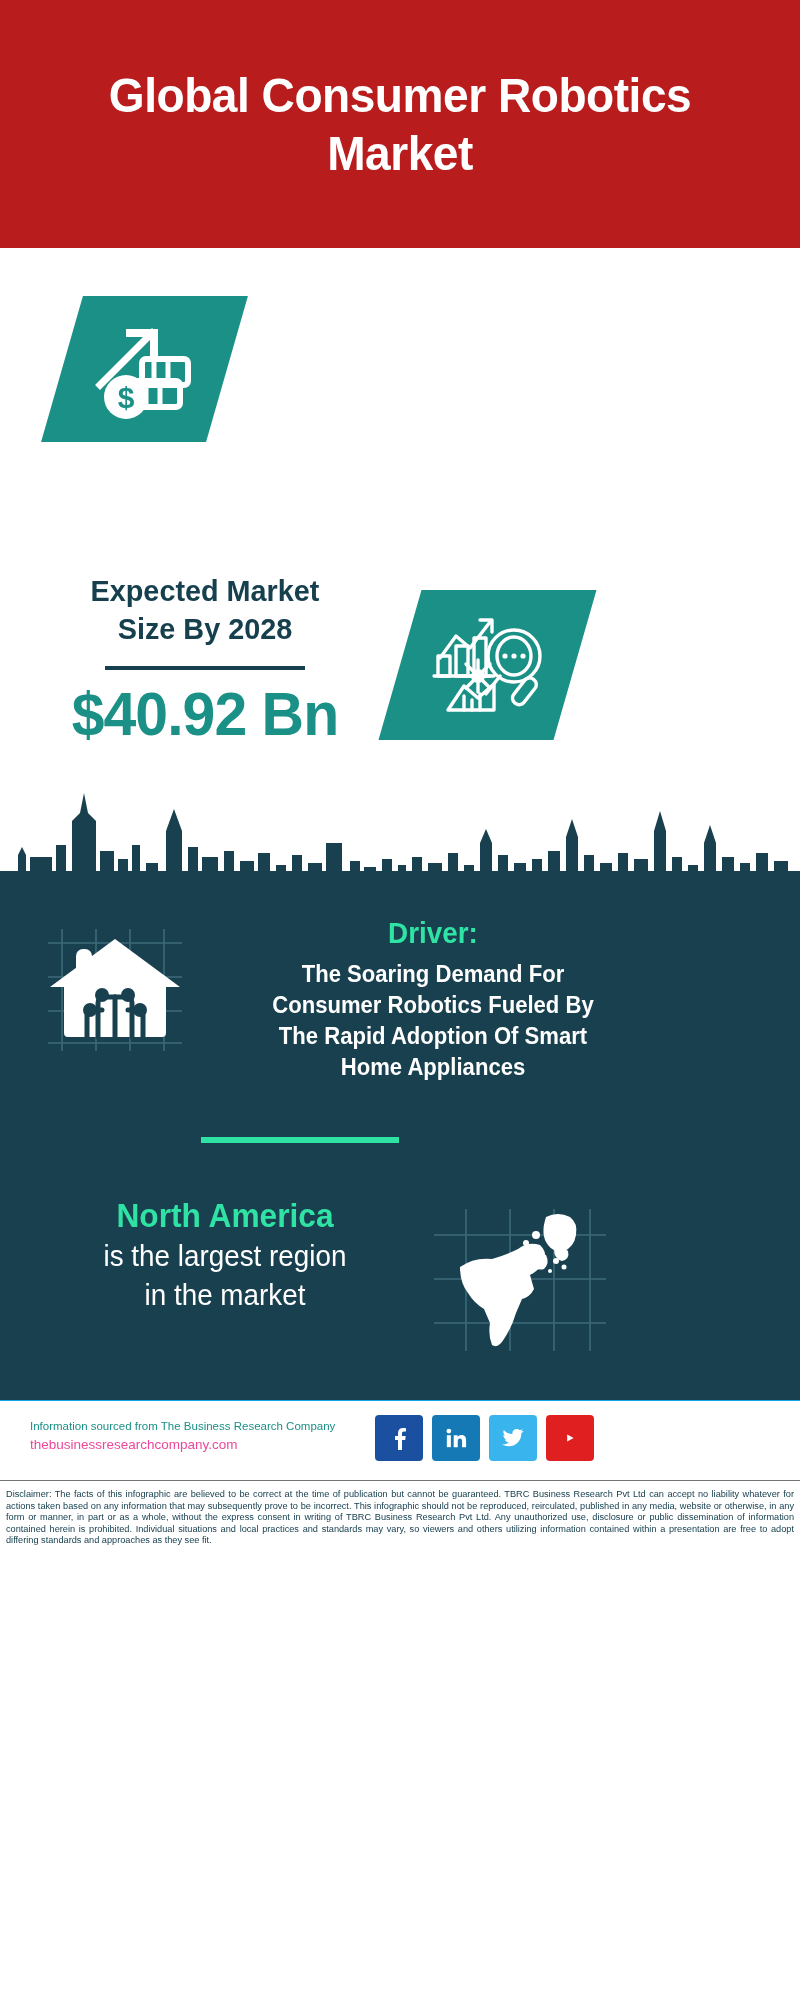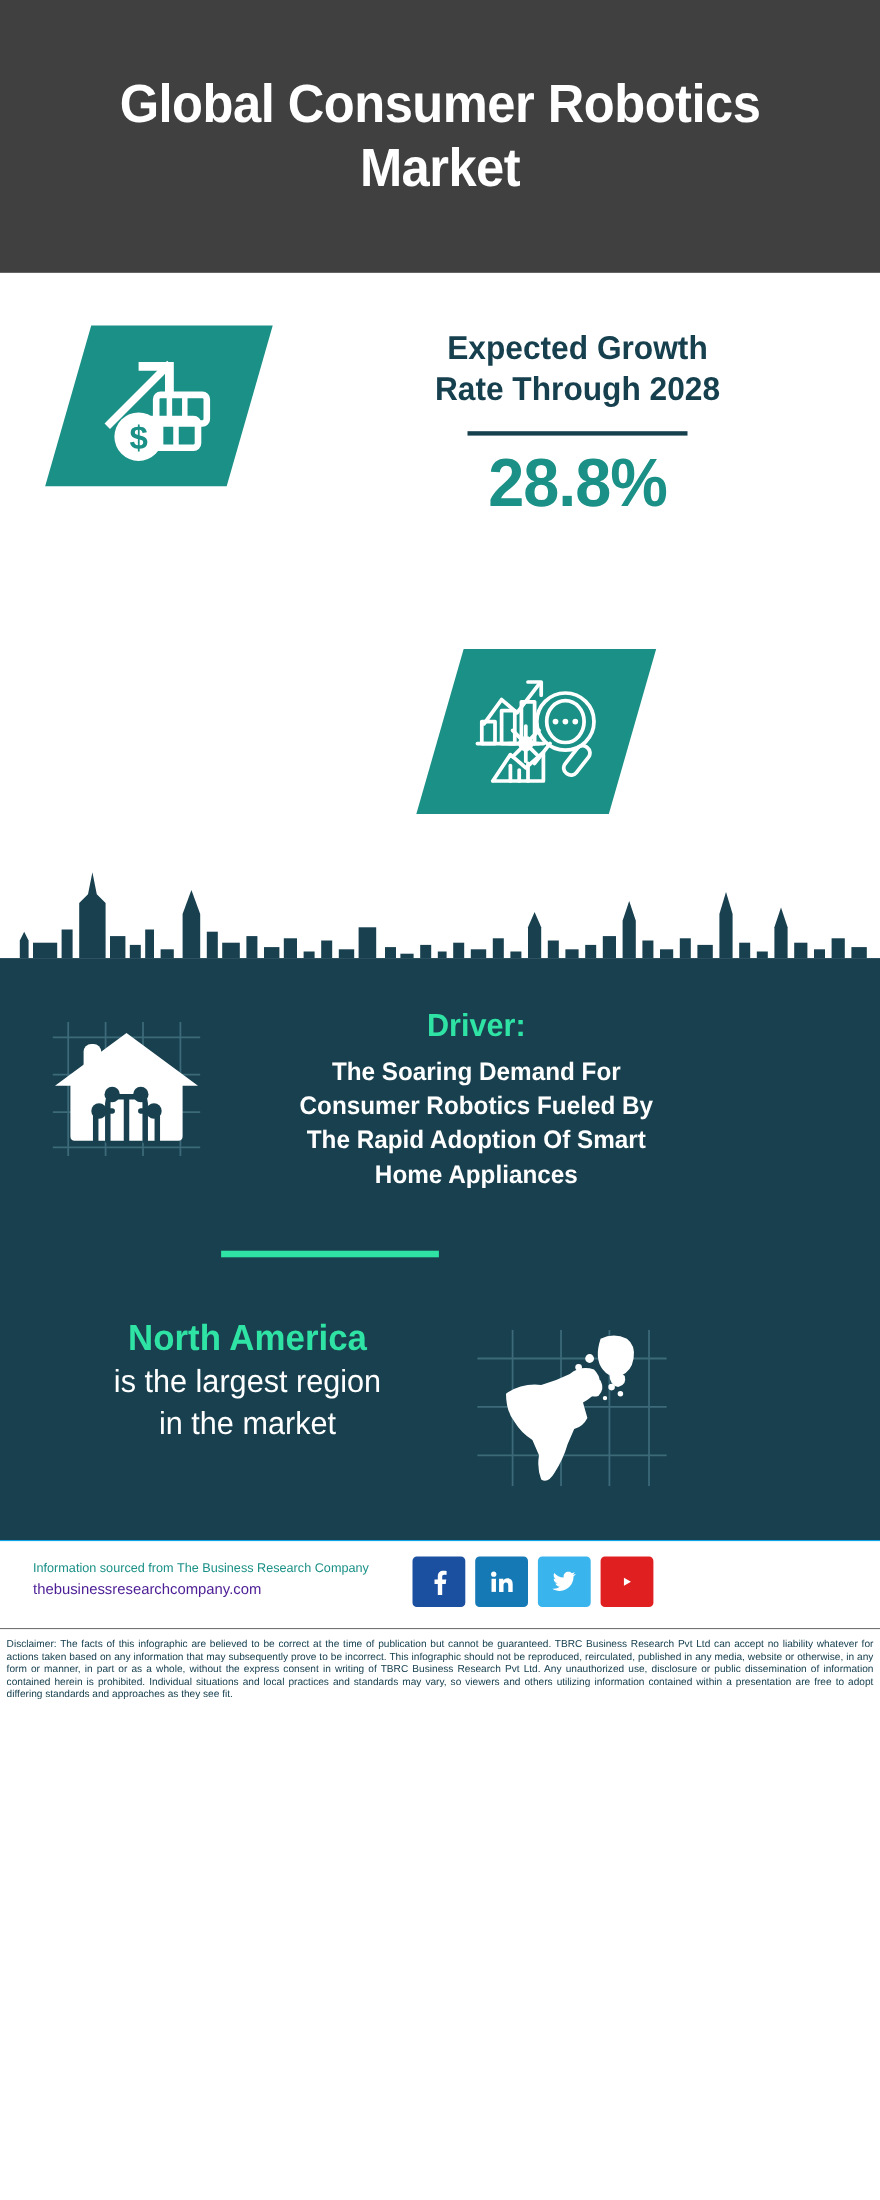--- a/index.html
+++ b/index.html
@@ -7,21 +7,21 @@
   body{
     width:800px; height:2000px; position:relative;
     font-family:"Liberation Sans", sans-serif;
     background:#ffffff; overflow:hidden;
   }
   .infographic{ width:800px; height:2000px; position:relative; background:#fff; }
 
   
   .header{
     position:absolute; left:0; top:0; width:800px; height:248px;
-    background:#404040; display:flex; align-items:center; justify-content:center;
+    background:#b91c1c; display:flex; align-items:center; justify-content:center;
   }
   .header-title{
     color:#ffffff; font-size:49px; line-height:58px; font-weight:bold;
     text-align:center; letter-spacing:-0.5px; width:620px;
     font-family:"Liberation Sans Narrow","Liberation Sans",sans-serif;
     transform:scaleX(0.94); font-stretch:condensed;
   }
 
   
   .stat1{ position:absolute; left:0; top:248px; width:800px; height:330px; }
@@ -90,21 +90,21 @@
   #map-box{ position:absolute; left:430px; top:10px; width:180px; height:150px; }
 
   
   .sourcebar{
     position:absolute; left:0; top:1400px; width:800px; height:78px;
     background:#ffffff; border-top:1px solid #0ea5e9;
     display:flex; align-items:center;
   }
   .source-text{ position:absolute; left:30px; top:16px; width:350px; }
   .source-line1{ color:#1a9086; font-size:11.5px; line-height:18px; }
-  .source-line2{ color:#4c1d95; font-size:13.5px; line-height:20px; }
+  .source-line2{ color:#ec4899; font-size:13.5px; line-height:20px; }
   .social{ position:absolute; left:375px; top:14px; display:flex; gap:9px; }
   .sicon{ width:48px; height:46px; border-radius:4px; display:flex;
      align-items:center; justify-content:center; color:#fff; font-weight:bold; }
   .s-fb{ background:#1b4fa0; }
   .s-li{ background:#1579b6; }
   .s-tw{ background:#3ab4ed; }
   .s-yt{ background:#e02020; }
 
   
   .disclaimer{
@@ -140,29 +140,29 @@
             <line x1="64" y1="42" x2="64" y2="64"></line>
               <line x1="78" y1="42" x2="78" y2="64"></line>
             <line x1="56" y1="64" x2="56" y2="86"></line>
               <line x1="70" y1="64" x2="70" y2="86"></line>
           </g>
           <circle cx="36" cy="78" r="22" fill="#ffffff"></circle>
           <text x="36" y="89" font-size="30" font-weight="bold" text-anchor="middle" fill="#1a9086" font-family="Liberation Sans, sans-serif">$</text>
         </svg>
       </div>
     </div>
-    <div class="stat1-text">
-      <div class="stat-label">Expected Growth</div>
-      <div class="stat-label">Rate Through 2028</div>
+  </div>
+
+  <div class="stat2">
+    <div class="stat2-text">
+      <div class="stat-label">Expected Market</div>
+      <div class="stat-label">Size By 2028</div>
       <div class="rule-dark"></div>
-      <div class="stat-value">28.8%</div>
-    </div>
-  </div>
-
-  <div class="stat2">
+      <div class="stat-value">$40.92 Bn</div>
+    </div>
     <div class="para-box" id="research-icon-box">
       <div class="para-inner">
         <svg width="112" height="102" viewBox="0 0 112 102" aria-hidden="true">
           <g fill="none" stroke="#ffffff" stroke-width="3.4" stroke-linejoin="round" stroke-linecap="round">
             <polyline points="8,44 24,22 38,34 58,8"></polyline>
             <polyline points="48,6 60,6 60,18"></polyline>
             <rect x="6" y="42" width="12" height="20"></rect>
             <rect x="24" y="32" width="12" height="30"></rect>
             <rect x="42" y="24" width="12" height="38"></rect>
             <line x1="2" y1="62" x2="58" y2="62"></line>

